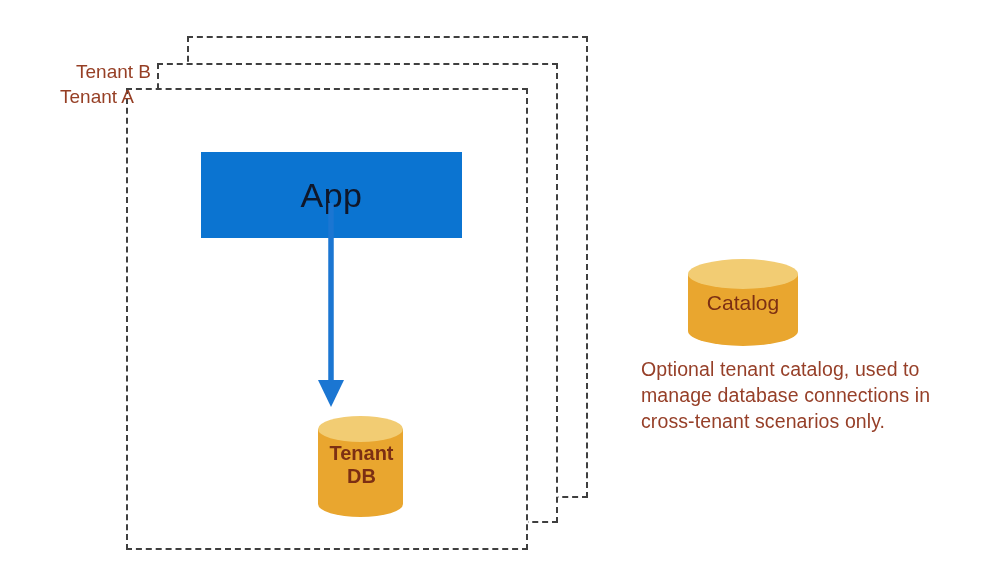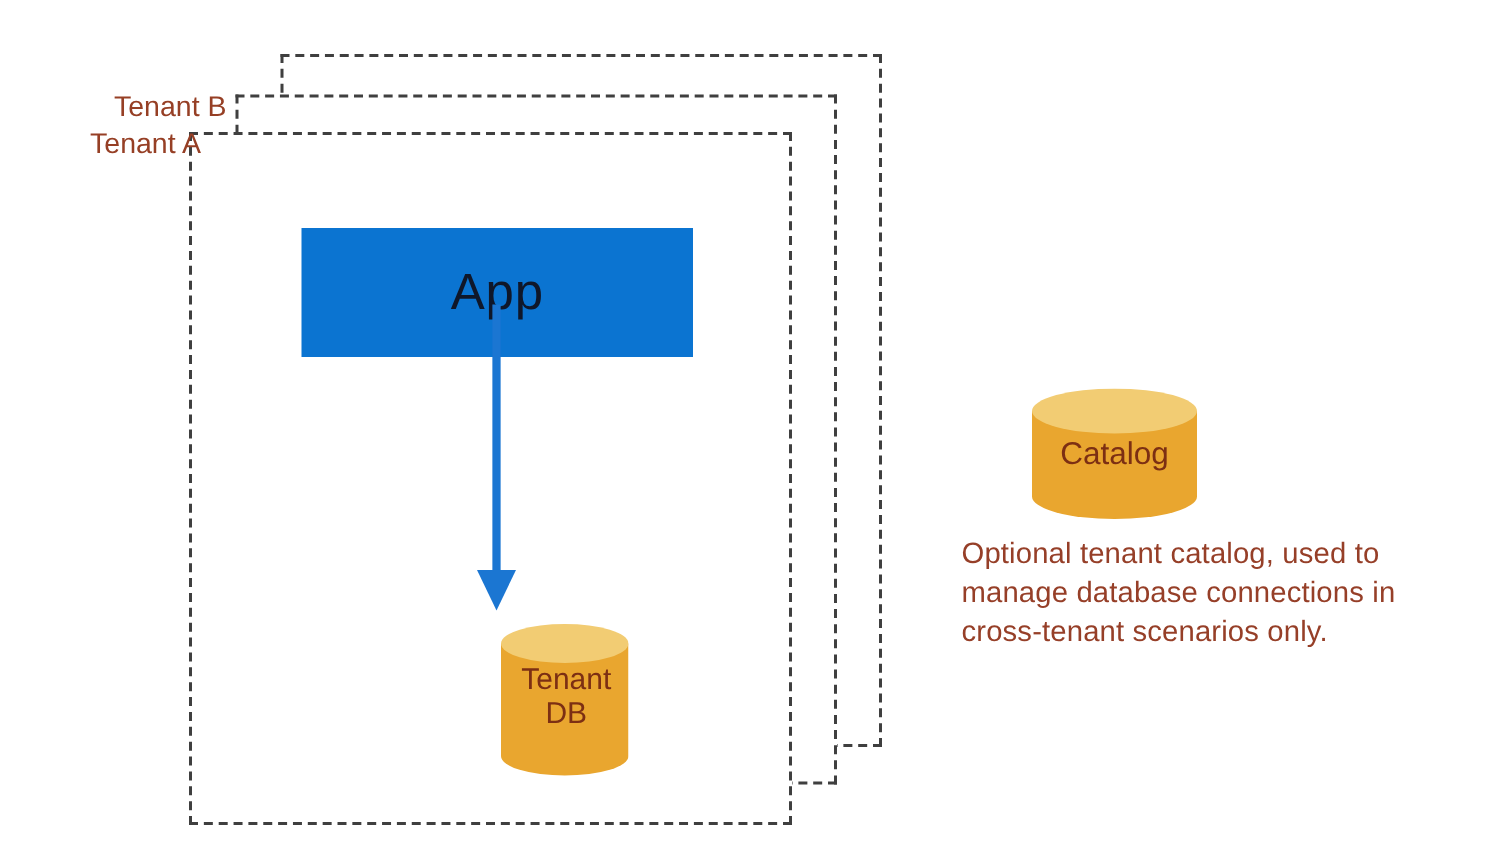--- a/index.html
+++ b/index.html
@@ -27,21 +27,21 @@
   }
   .arrow{position:absolute;left:316px;top:202px;z-index:4;}
   .cylinder{position:absolute;z-index:4;margin-left:46px;}
   .cylinder svg{display:block;}
   .cyl-text{
     position:absolute;left:0;right:0;text-align:center;color:#7c2f13;
     font-size:20px;line-height:23px;
   }
   .db-text{top:26px;}
   .catalog-text{top:32px;font-size:21px;}
-  .db-cyl{left:288px;top:416px;width:87px;height:102px;}
+  .db-cyl{left:272px;top:416px;width:87px;height:102px;font-weight:bold;}
   .catalog-cyl{left:642px;top:259px;width:110px;height:88px;}
   .description{
     position:absolute;left:641px;top:356px;width:380px;z-index:4;
     color:#963f28;font-size:19.5px;line-height:26px;letter-spacing:0.1px;
   }
 </style>
 </head>
 <body>
 
 <div class="stage">

